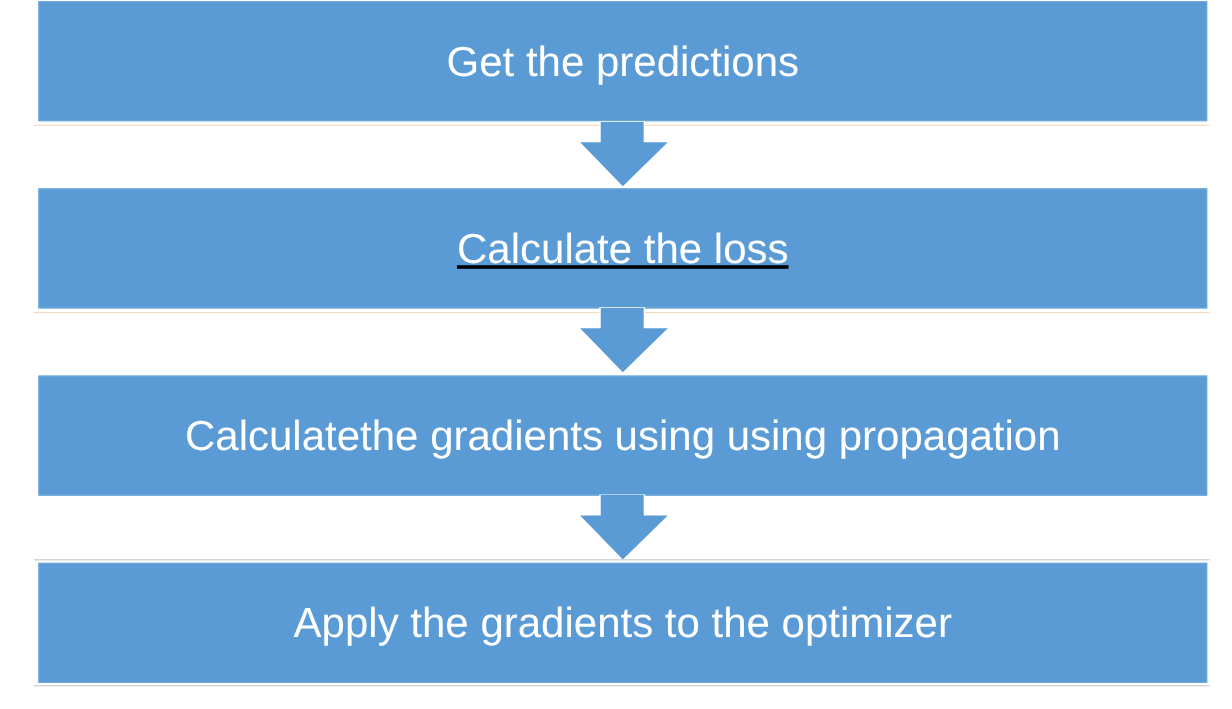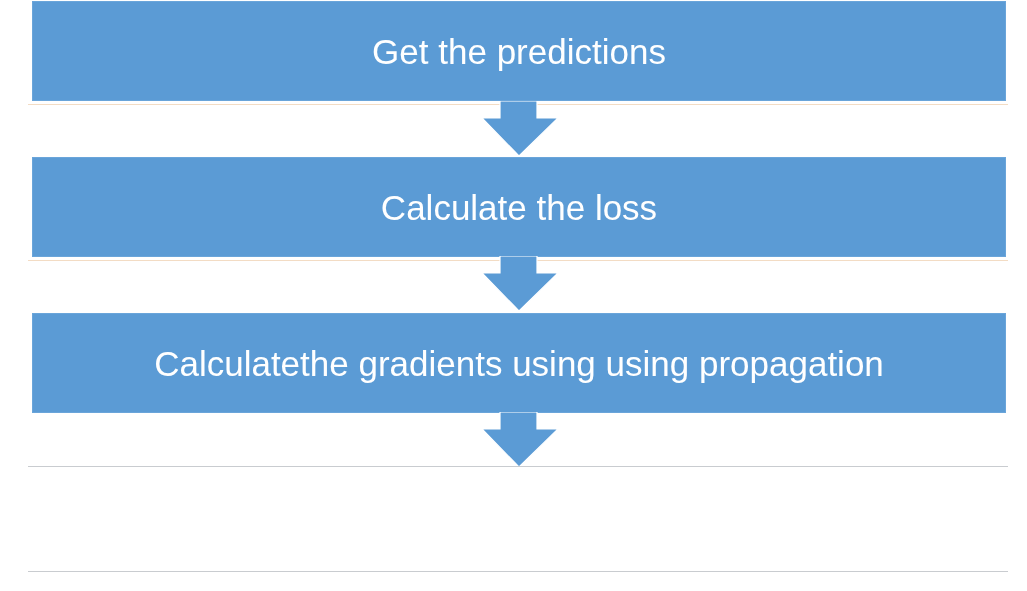--- a/index.html
+++ b/index.html
@@ -67,21 +67,21 @@
     <span class="step-label">Get the predictions</span>
   </div>
   <div class="sep-line" style="top:104px; background:#f3dcc4;"></div>
 
   <div class="arrow" style="top:101px;">
     <svg viewBox="0 0 78 56" xmlns="http://www.w3.org/2000/svg">
       <polygon points="19,0 56,0 56,17 77,17 38,55 1,17 19,17" fill="#5b9bd5" stroke="#ffffff" stroke-width="1.2"></polygon>
     </svg>
   </div>
 
-  <div class="step-box" style="top:157px;">
+  <div class="step-box" style="top:157px;text-decoration:underline;">
     <span class="step-label">Calculate the loss</span>
   </div>
   <div class="sep-line" style="top:260px; background:#f3dcc4;"></div>
 
   <div class="arrow" style="top:256px;">
     <svg viewBox="0 0 78 56" xmlns="http://www.w3.org/2000/svg">
       <polygon points="19,0 56,0 56,17 77,17 38,55 1,17 19,17" fill="#5b9bd5" stroke="#ffffff" stroke-width="1.2"></polygon>
     </svg>
   </div>
 
@@ -89,15 +89,18 @@
     <span class="step-label">Calculatethe gradients using using propagation</span>
   </div>
 
   <div class="arrow" style="top:412px;">
     <svg viewBox="0 0 78 56" xmlns="http://www.w3.org/2000/svg">
       <polygon points="19,0 56,0 56,17 77,17 38,55 1,17 19,17" fill="#5b9bd5" stroke="#ffffff" stroke-width="1.2"></polygon>
     </svg>
   </div>
   <div class="sep-line" style="top:466px; background:#c9ccd0;"></div>
 
+  <div class="step-box" style="top:469px;">
+    <span class="step-label">Apply the gradients to the optimizer</span>
+  </div>
   <div class="sep-line" style="top:571px; background:#c9ccd0;"></div>
 
 </div>
 
 </body></html>

